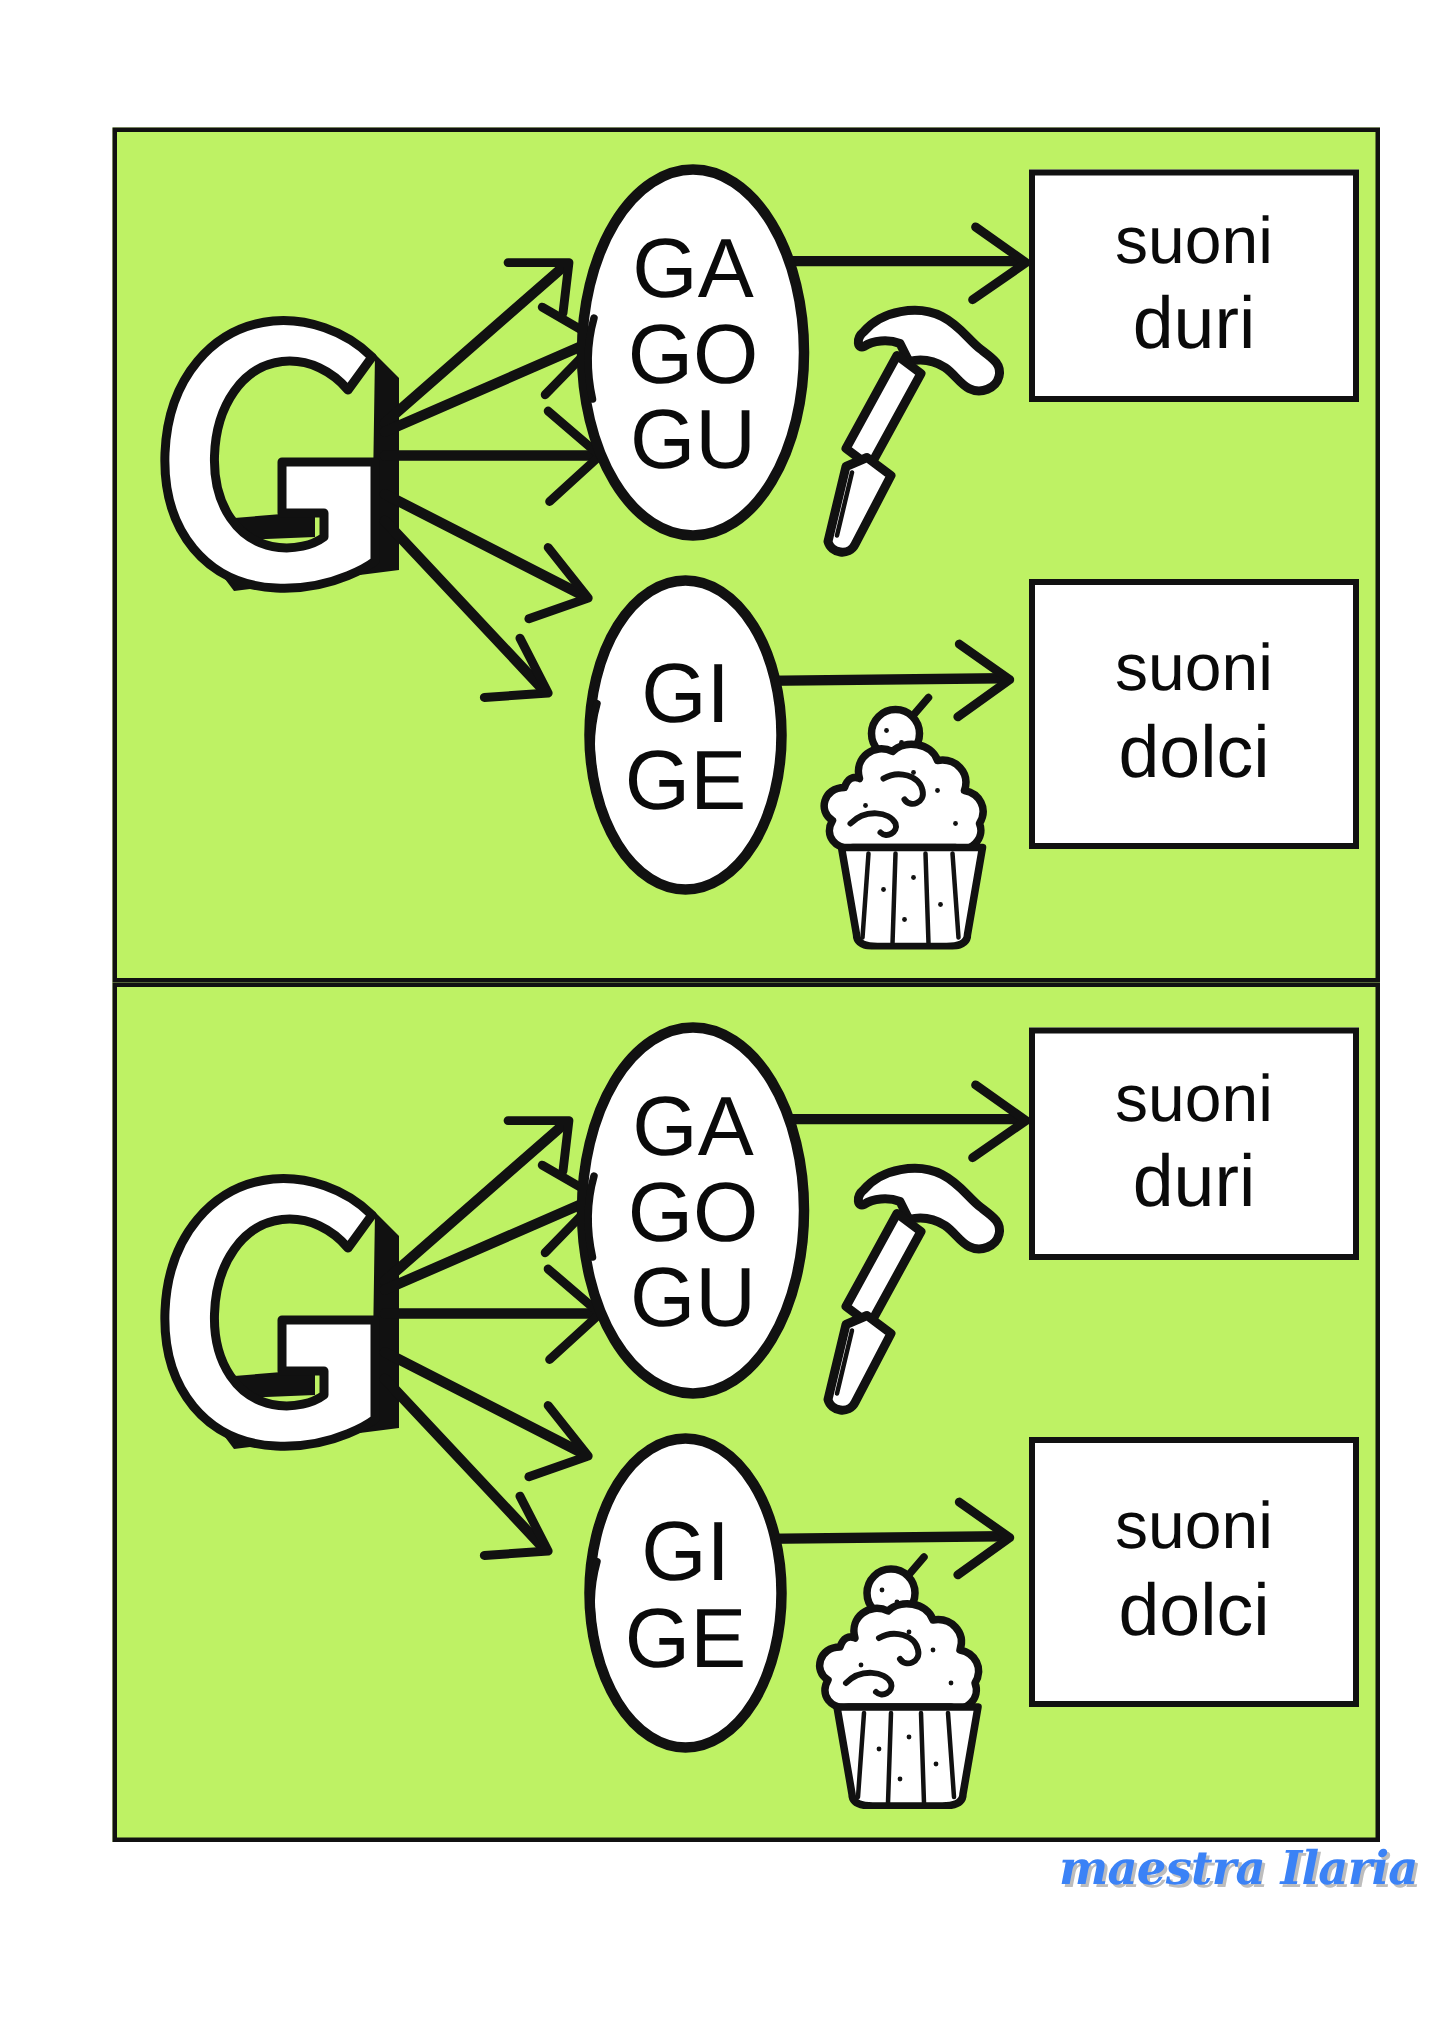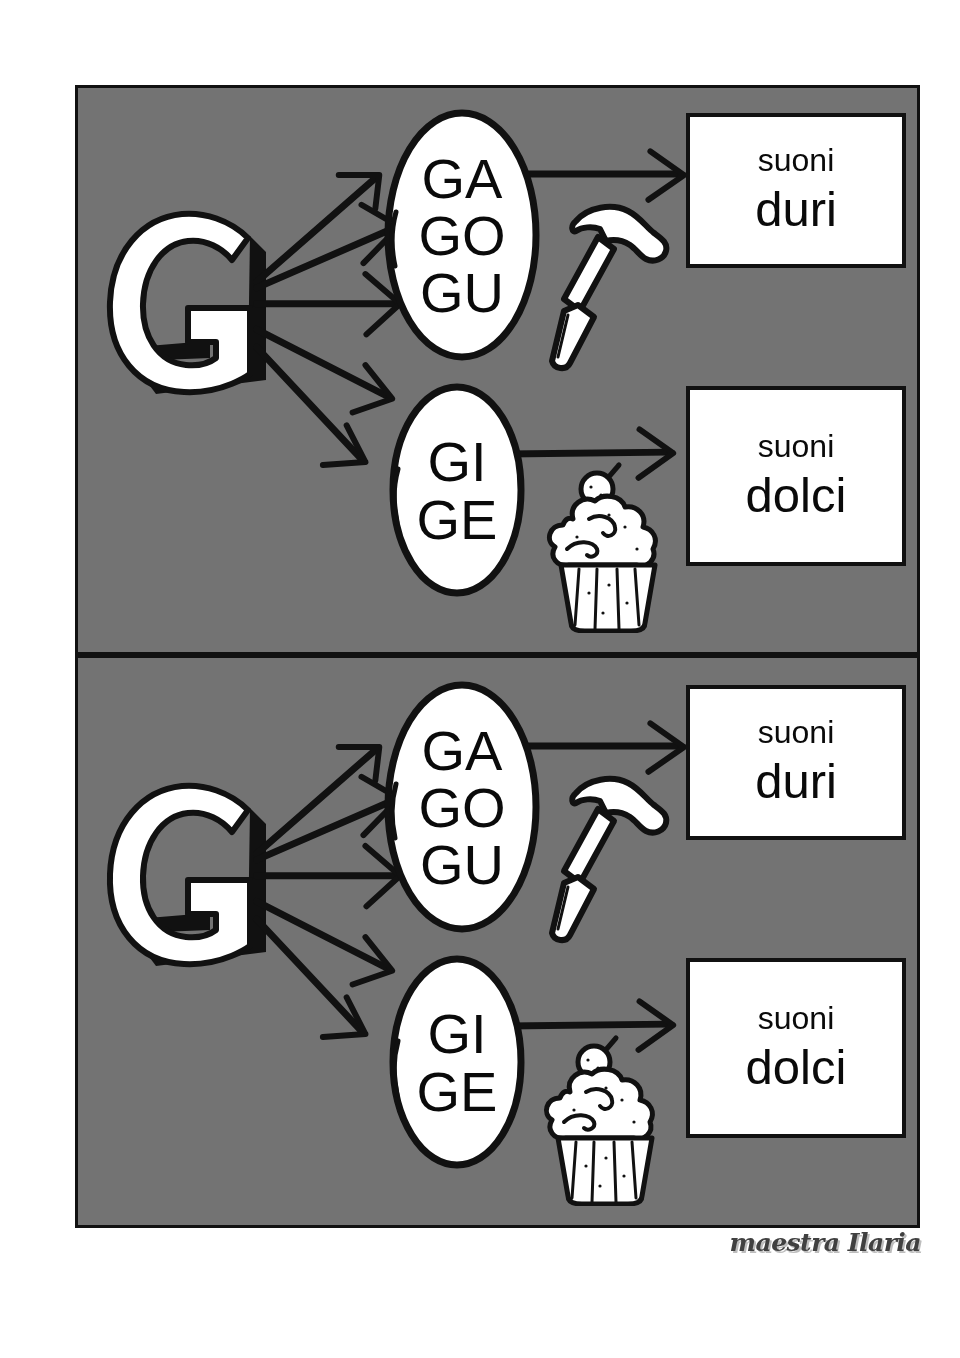--- a/index.html
+++ b/index.html
@@ -21,21 +21,21 @@
     width: 960px;
     height: 1358px;
   }
 
   .panel {
     position: absolute;
     left: 75px;
     width: 845px;
     border: 3px solid #111;
     box-sizing: border-box;
-    background: #737373;
+    background: #bef264;
   }
   #panel-top { top: 85px; height: 570px; }
   #panel-bottom { top: 655px; height: 573px; }
 
   .panel-inner {
     position: absolute;
     left: 0; top: 0;
     width: 100%;
     height: 100%;
   }
@@ -92,39 +92,39 @@
     background: #fff;
     display: flex;
     flex-direction: column;
     align-items: center;
     justify-content: center;
     font-family: "Liberation Sans", sans-serif;
     color: #0a0a0a;
     line-height: 1.22;
   }
   .result-box span { display: block; text-align: center; }
-  .result-box .l1 { font-size: 32px; }
+  .result-box .l1 { font-size: 44px; }
   .result-box .l2 { font-size: 49px; }
 
   
   .illus { position: absolute; }
   .illus svg { display: block; width: 100%; height: 100%; }
 
   
   #signature {
     position: absolute;
     left: 706px;
     top: 1228px;
     width: 215px;
     height: 42px;
     font-family: "DejaVu Serif", serif;
     font-style: italic;
     font-weight: bold;
-    font-size: 25px;
-    color: #404040;
+    font-size: 31px;
+    color: #3b82f6;
     text-align: right;
     white-space: nowrap;
     letter-spacing: -0.5px;
     text-shadow: 2px 2px 0 #bdbdbd;
   }
 </style>
 </head>
 <body>
 
 <div id="sheet">

